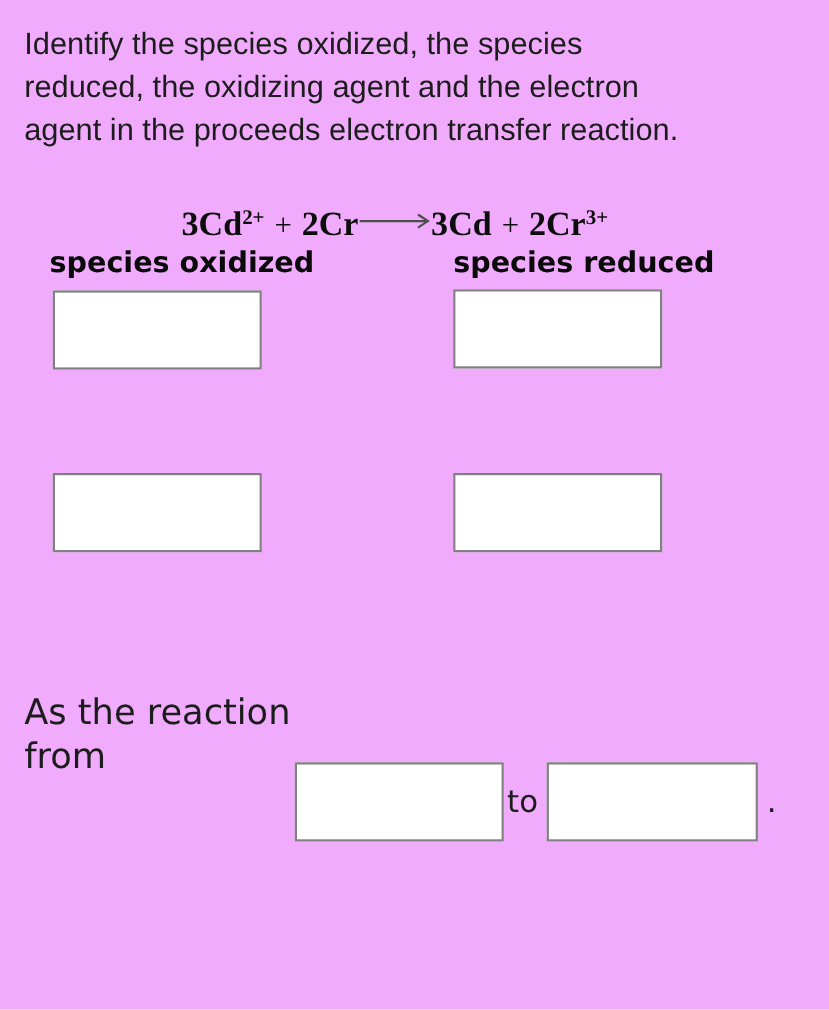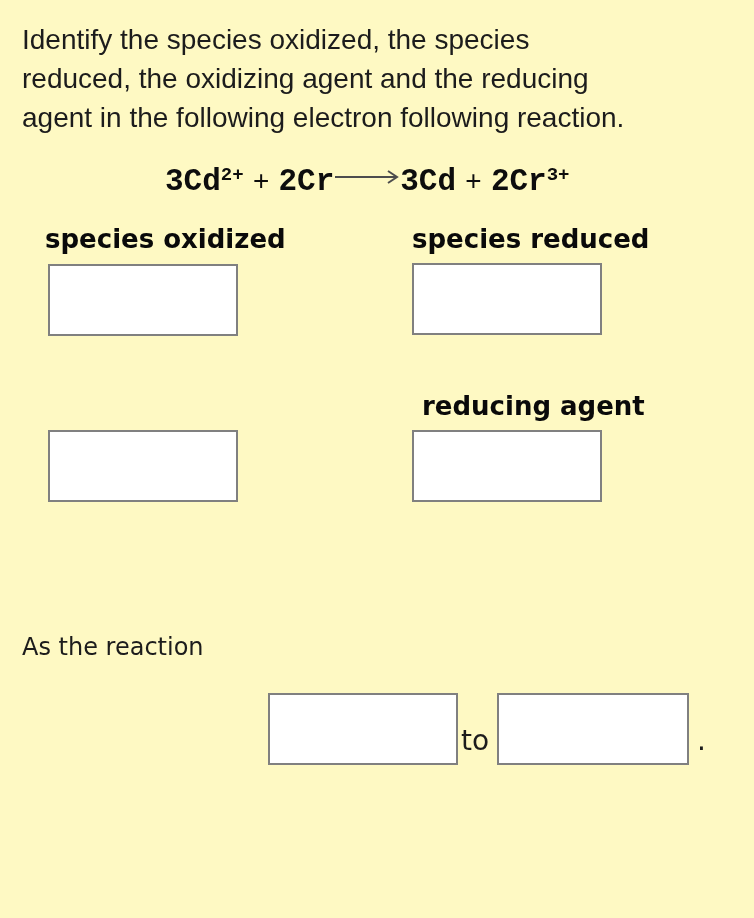--- a/index.html
+++ b/index.html
@@ -1,21 +1,21 @@
 <!DOCTYPE html>
 <html><head>
 <meta charset="utf-8">
 <style>
   * { margin: 0; padding: 0; box-sizing: border-box; }
   html, body { background: #ffffff; }
   .page {
     position: relative;
     width: 754px;
     height: 918px;
-    background: #fef9c3;
+    background: #f0abfc;
     overflow: hidden;
     color: #161616;
   }
 
   
   .question {
     position: absolute;
     left: 22px;
     top: 20px;
     font-family: "Liberation Sans", sans-serif;
@@ -23,22 +23,22 @@
     line-height: 39px;
     font-weight: 400;
     color: #1c1c1c;
     white-space: nowrap;
   }
 
   
   .equation {
     position: absolute;
     left: 165px;
-    top: 163px;
-    font-family: Liberation Mono, monospace;
+    top: 186px;
+    font-family: Liberation Serif, serif;
     font-size: 31px;
     font-weight: 700;
     color: #0d0d0d;
     white-space: nowrap;
   }
   .equation sup {
     font-size: 19px;
     font-weight: 700;
     position: relative;
     top: 1px;
@@ -72,64 +72,63 @@
     padding: 4px 6px;
     color: #1c1c1c;
   }
 
   
   .bottom-text {
     position: absolute;
     left: 22px;
     top: 627px;
     font-family: "DejaVu Sans", "Liberation Sans", sans-serif;
-    font-size: 24px;
+    font-size: 32px;
     line-height: 40px;
     font-weight: 400;
     color: #1c1c1c;
     white-space: nowrap;
   }
   .inline-word {
     position: absolute;
     font-family: "DejaVu Sans", "Liberation Sans", sans-serif;
     font-size: 28px;
     font-weight: 400;
     color: #1c1c1c;
-    margin-top: 12px;
   }
 </style>
 </head>
 <body>
 
 <div class="page">
 
   <div class="question">
     <div>Identify the species oxidized, the species</div>
-    <div>reduced, the oxidizing agent and the reducing</div>
-    <div>agent in the following electron following reaction.</div>
+    <div>reduced, the oxidizing agent and the electron</div>
+    <div>agent in the proceeds electron transfer reaction.</div>
   </div>
 
   <div class="equation"><span><span>3Cd</span><sup>2+</sup></span><span class="plus">+</span><span>2Cr</span><span class="arrow-icon"><svg width="66" height="16" viewBox="0 0 66 16">
           <line x1="1" y1="8" x2="62" y2="8" stroke="#4d4d4d" stroke-width="2"></line>
           <polyline points="54,2 63,8 54,14" fill="none" stroke="#4d4d4d" stroke-width="2"></polyline>
         </svg></span><span>3Cd</span><span class="plus">+</span><span><span>2Cr</span><sup>3+</sup></span></div>
 
   <div class="anslabel" style="left:412px; top:224px;">species reduced</div>
   <div class="anslabel" style="left:45px; top:224px;">species oxidized</div>
 
   <div class="ansbox" style="left:48px; top:264px;"></div>
   <div class="ansbox" style="left:412px; top:263px;"></div>
 
-  <div class="anslabel" style="left:422px; top:391px;">reducing agent</div>
 
   <div class="ansbox" style="left:48px; top:430px;"></div>
   <div class="ansbox" style="left:412px; top:430px;"></div>
 
   <div class="bottom-text">
     <div>As the reaction</div>
+    <div>from</div>
   </div>
 
   <div class="ansbox" style="left:268px; top:693px; width:190px;"></div>
 
   <span class="inline-word" style="left:461px; top:712px;">to</span>
 
   <div class="ansbox" style="left:497px; top:693px; width:192px;"></div>
 
   <span class="inline-word" style="left:697px; top:712px;">.</span>
 

